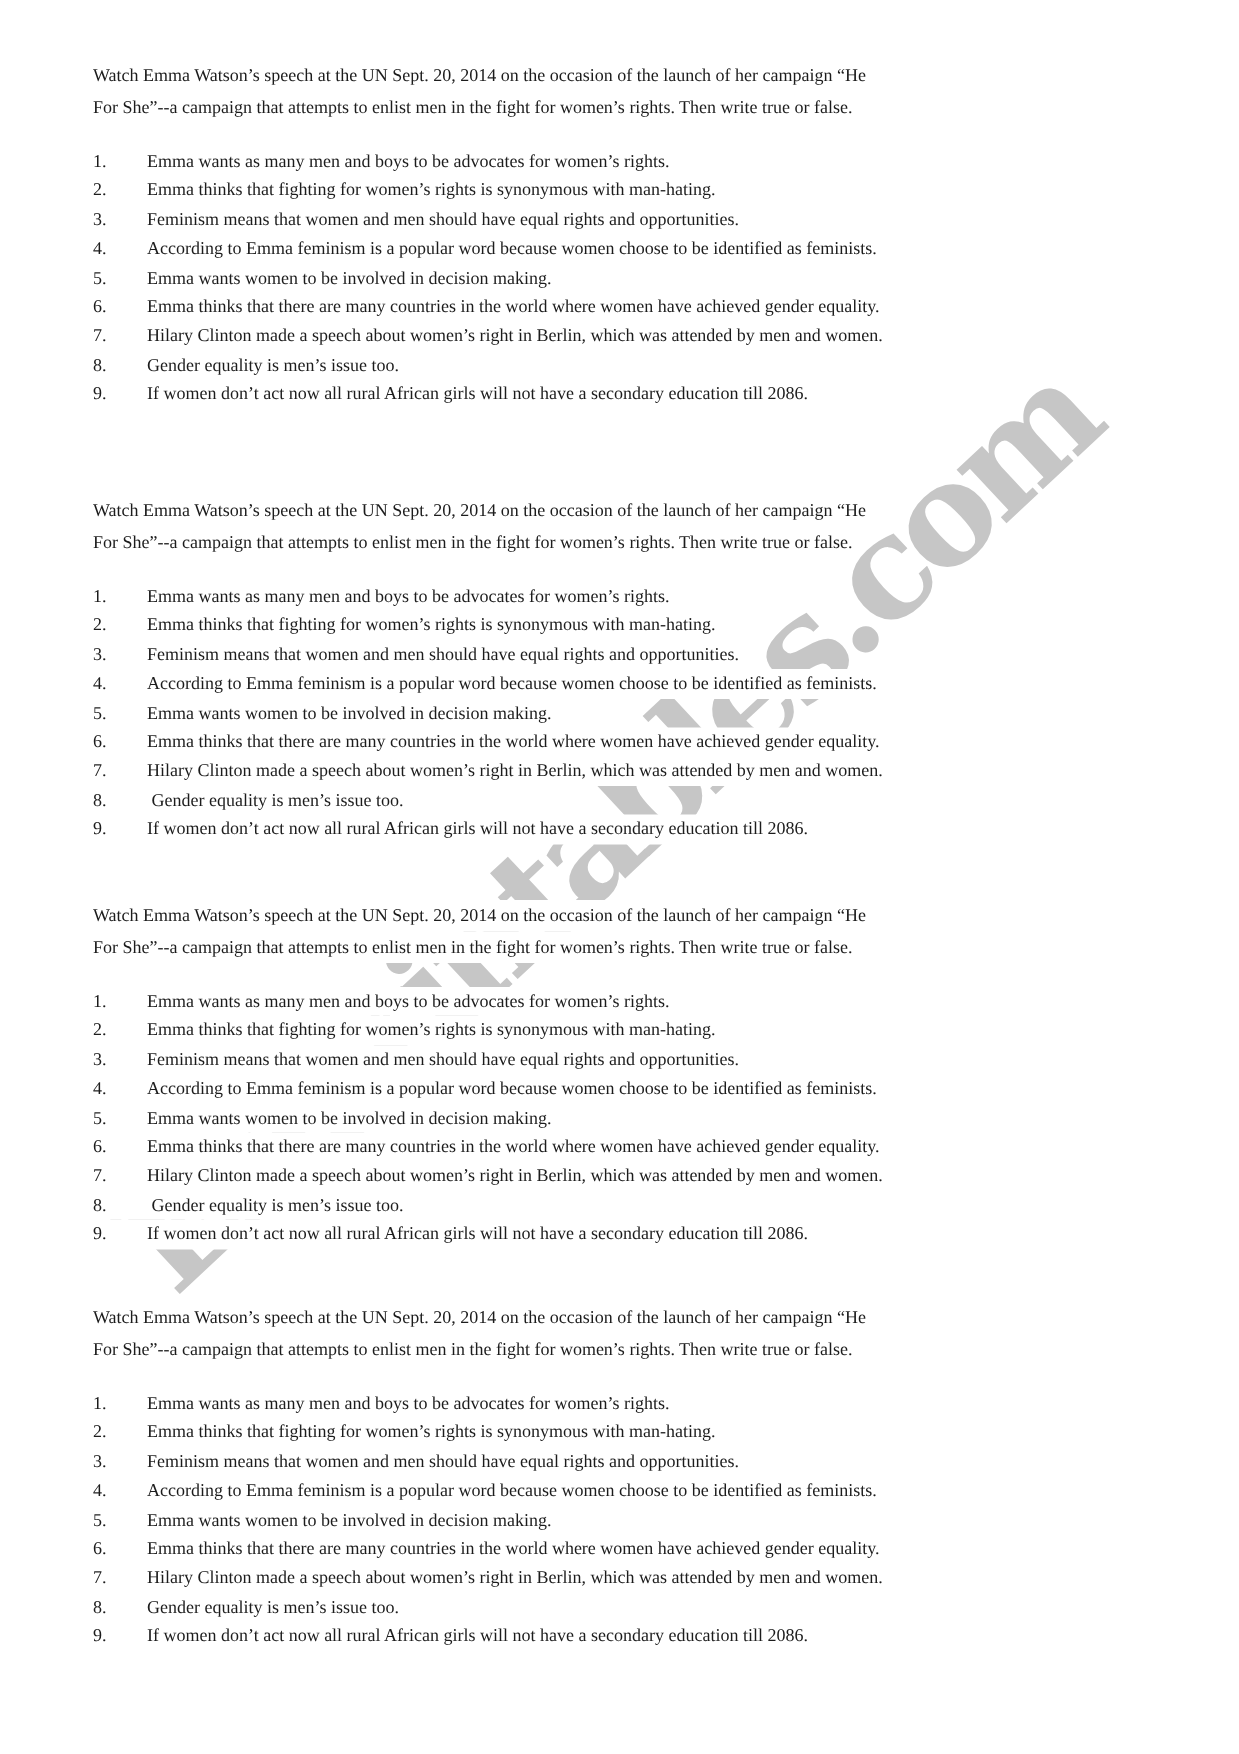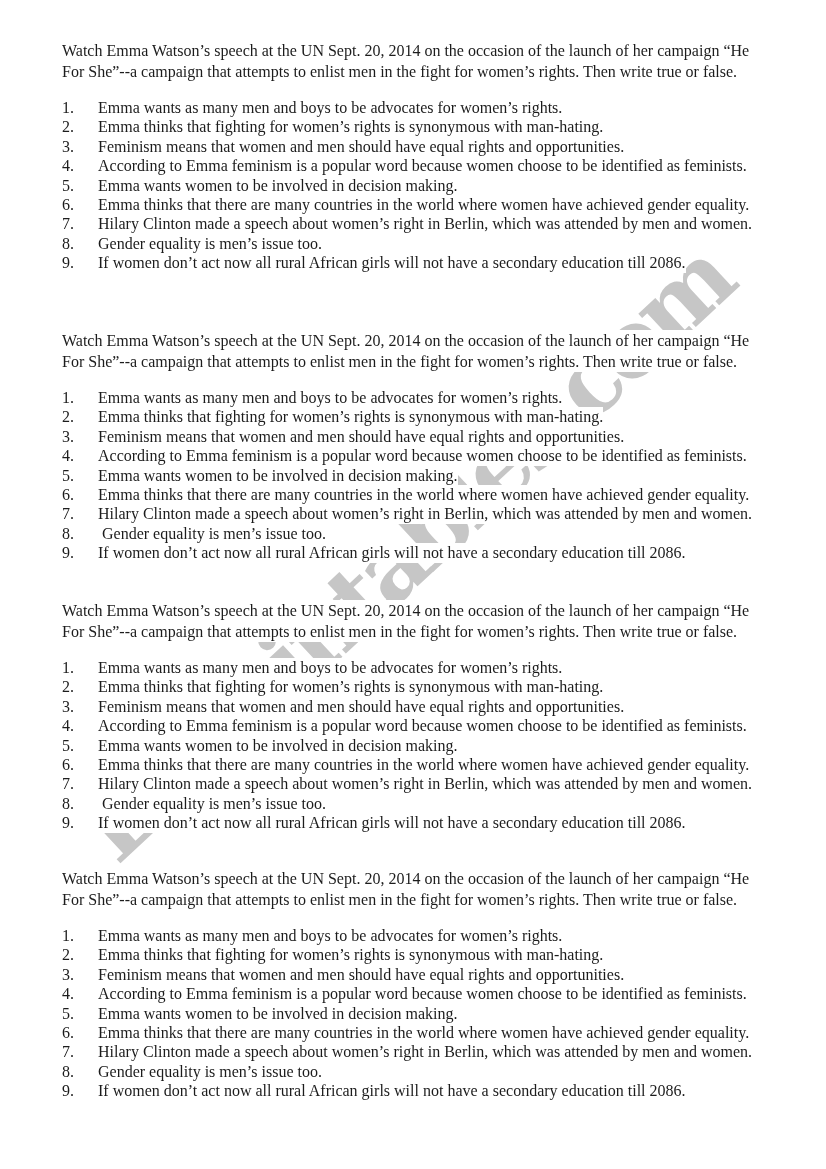--- a/index.html
+++ b/index.html
@@ -26,21 +26,21 @@
     white-space: nowrap;
     z-index: 1;
     user-select: none;
   }
 
   .block {
     position: absolute;
     left: 62px;
     width: 732px;
     z-index: 2;
-    font-size: 16px;
+    font-size: 12px;
   }
   .b1 { top: 40px; }
   .b2 { top: 330px; }
   .b3 { top: 600px; }
   .b4 { top: 868px; }
 
   .intro { margin: 0; }
   .intro .line {
     display: block;
     width: fit-content;

